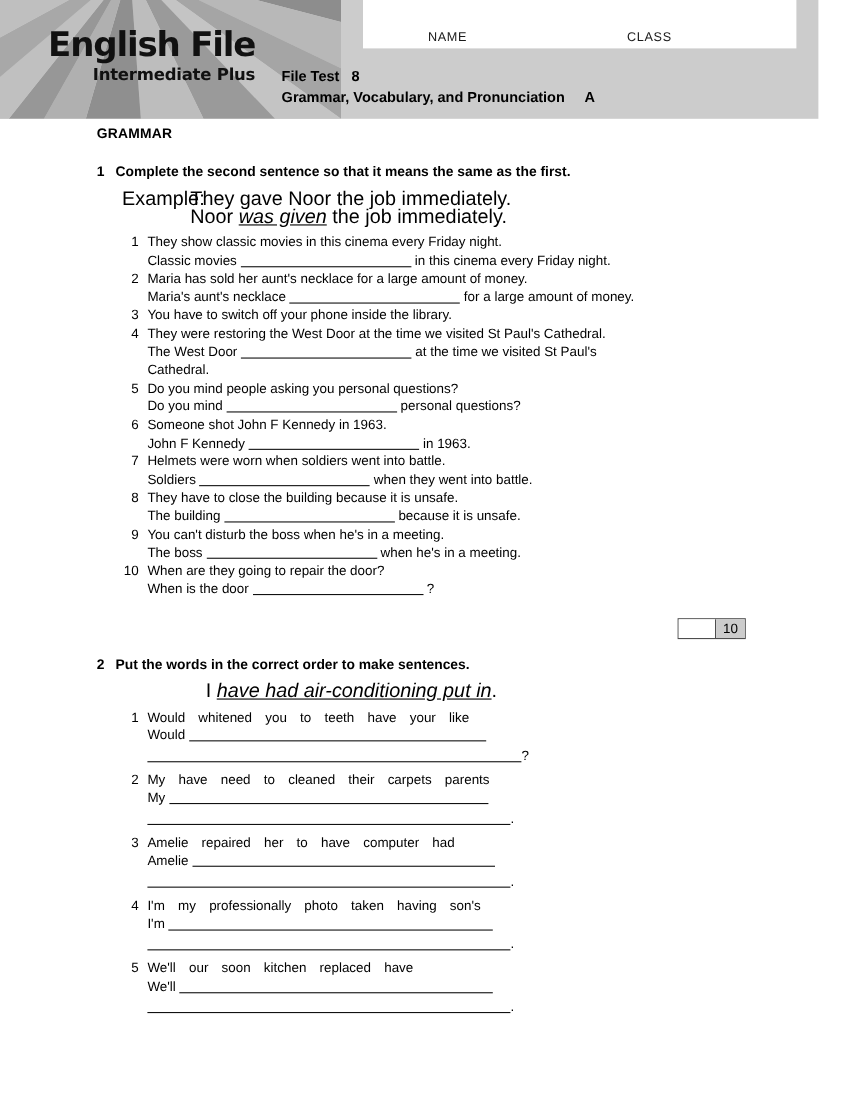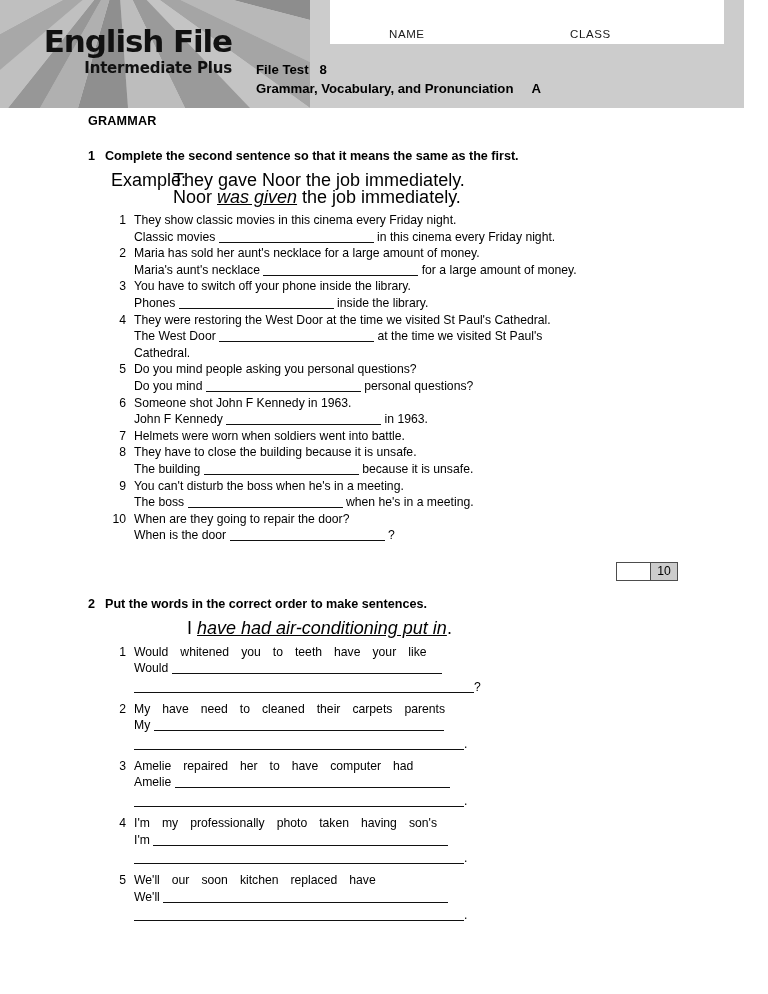--- a/index.html
+++ b/index.html
@@ -275,41 +275,41 @@
           <div><span>Classic movies </span><span class="blank" style="width: 155px;"></span><span> in this cinema every Friday night.</span></div>
         </div>
         <div class="itm">
           <span class="n">2</span>
           <div>Maria has sold her aunt's necklace for a large amount of money.</div>
           <div><span>Maria's aunt's necklace </span><span class="blank" style="width: 155px;"></span><span> for a large amount of money.</span></div>
         </div>
         <div class="itm">
           <span class="n">3</span>
           <div>You have to switch off your phone inside the library.</div>
-          <div><span>Phones </span><span class="blank" style="width: 155px;"></span><span> inside the library.</span></div>
         </div>
         <div class="itm">
           <span class="n">4</span>
           <div>They were restoring the West Door at the time we visited St Paul's Cathedral.</div>
           <div><span>The West Door </span><span class="blank" style="width: 155px;"></span><span> at the time we visited St Paul's</span></div>
           <div>Cathedral.</div>
         </div>
         <div class="itm">
           <span class="n">5</span>
           <div>Do you mind people asking you personal questions?</div>
           <div><span>Do you mind </span><span class="blank" style="width: 155px;"></span><span> personal questions?</span></div>
         </div>
         <div class="itm">
           <span class="n">6</span>
           <div>Someone shot John F Kennedy in 1963.</div>
           <div><span>John F Kennedy </span><span class="blank" style="width: 155px;"></span><span> in 1963.</span></div>
         </div>
         <div class="itm">
           <span class="n">7</span>
           <div>Helmets were worn when soldiers went into battle.</div>
+          <div><span>Soldiers </span><span class="blank" style="width: 155px;"></span><span> when they went into battle.</span></div>
         </div>
         <div class="itm">
           <span class="n">8</span>
           <div>They have to close the building because it is unsafe.</div>
           <div><span>The building </span><span class="blank" style="width: 155px;"></span><span> because it is unsafe.</span></div>
         </div>
         <div class="itm">
           <span class="n">9</span>
           <div>You can't disturb the boss when he's in a meeting.</div>
           <div><span>The boss </span><span class="blank" style="width: 155px;"></span><span> when he's in a meeting.</span></div>

